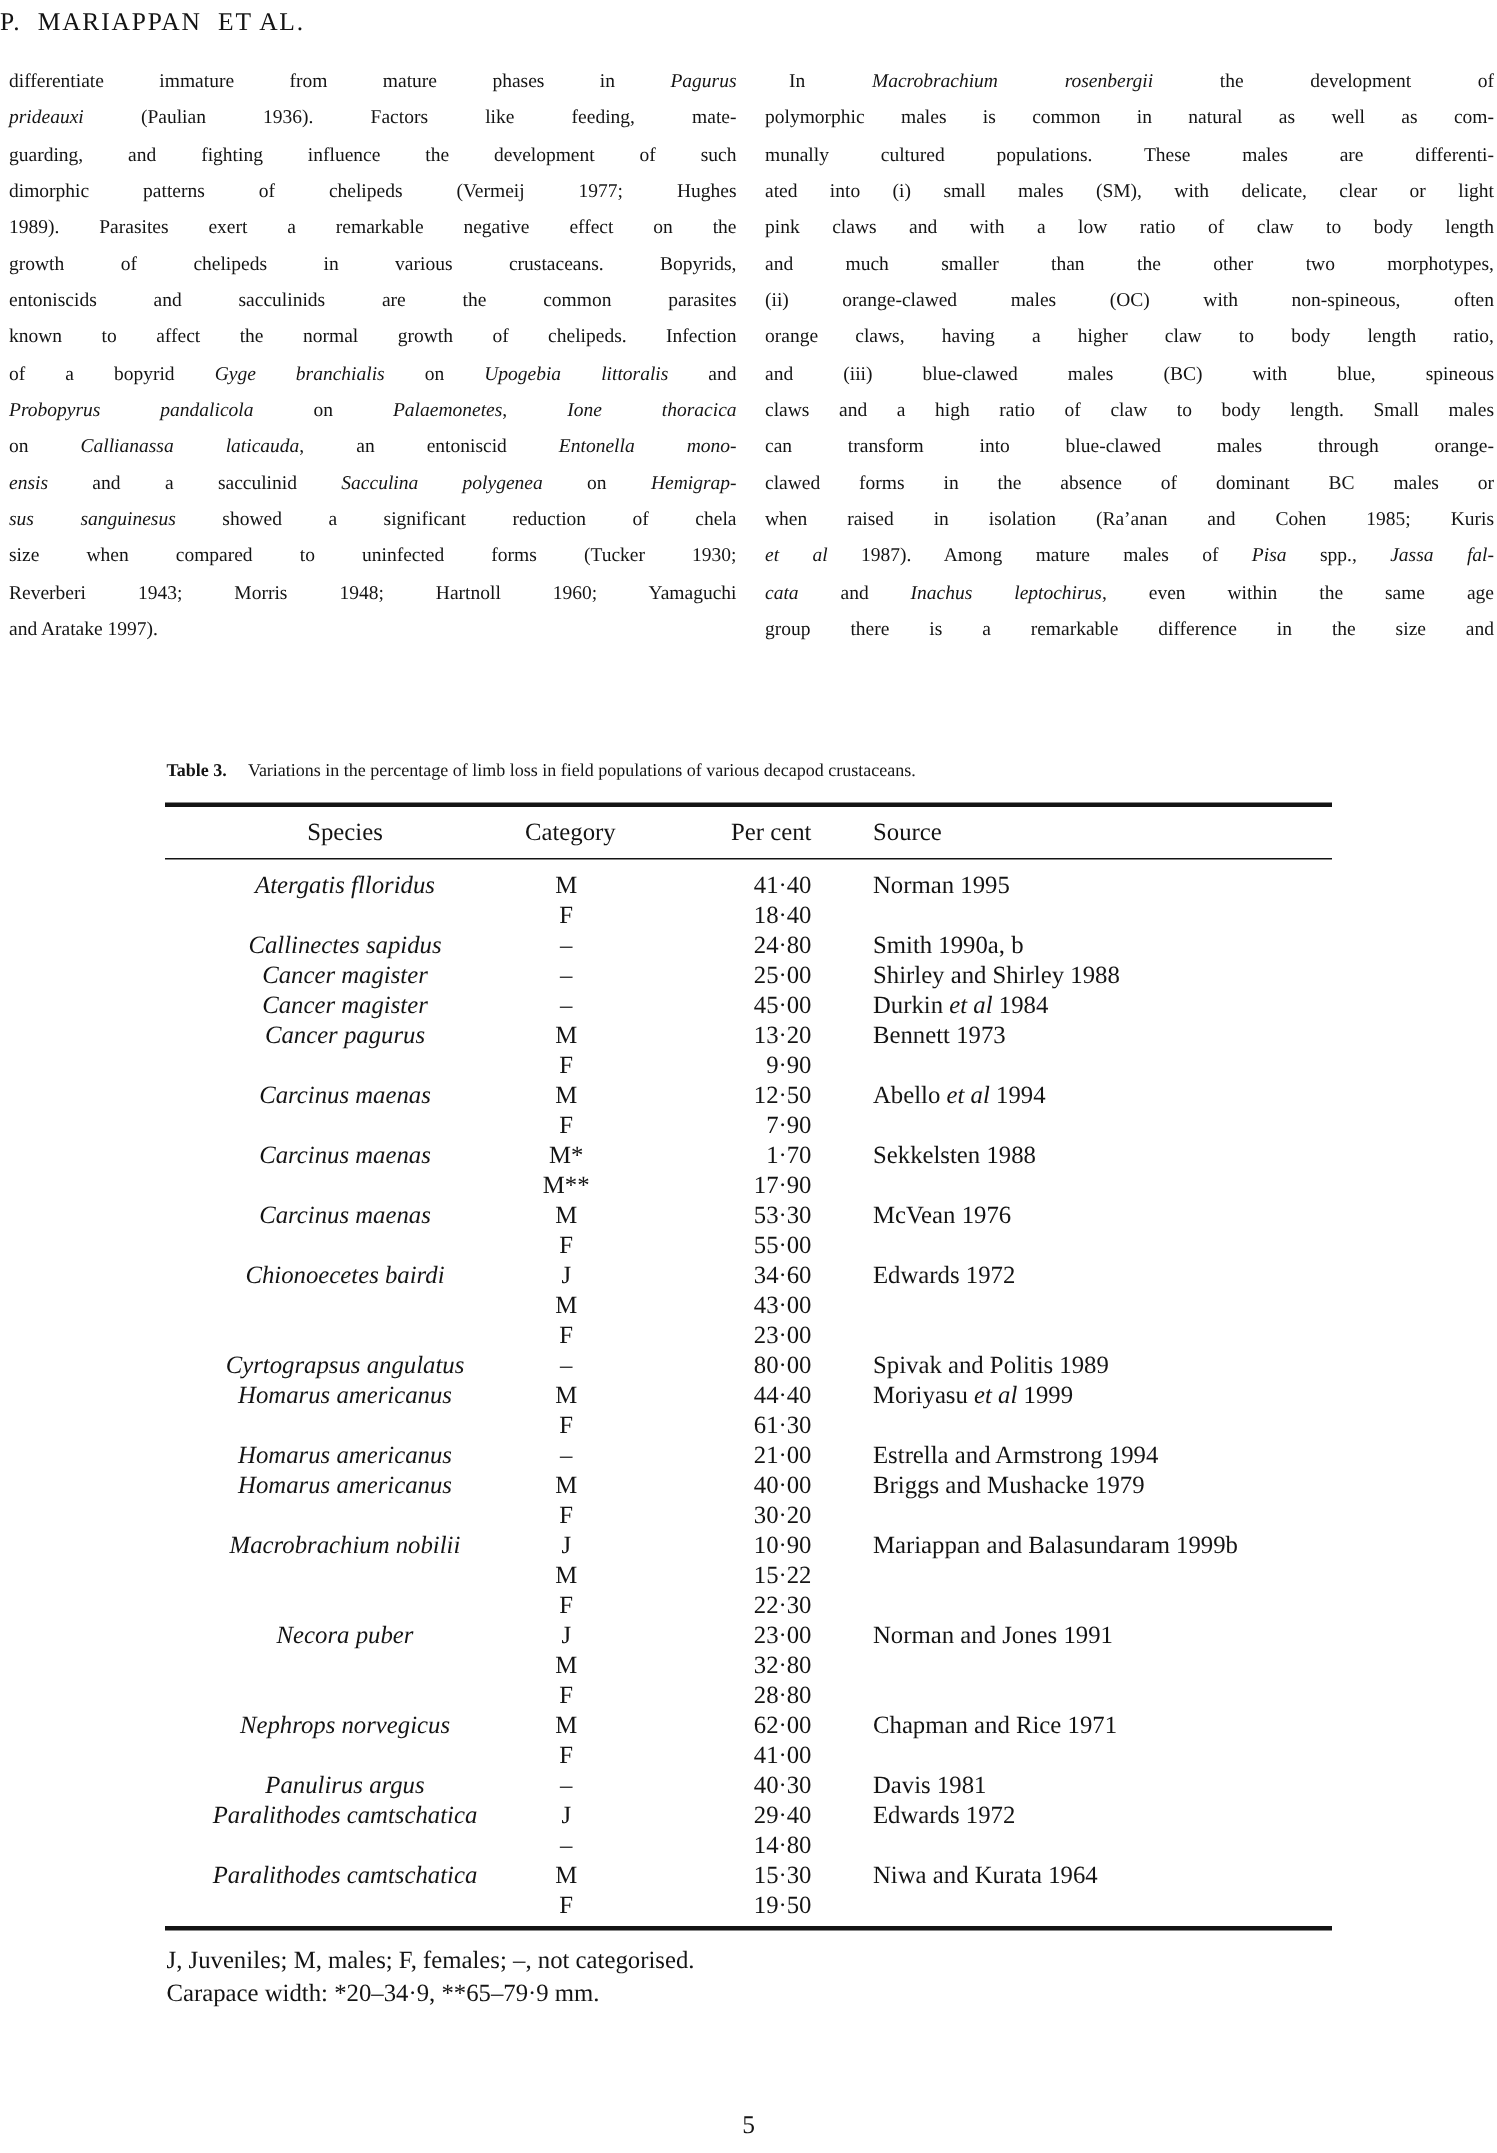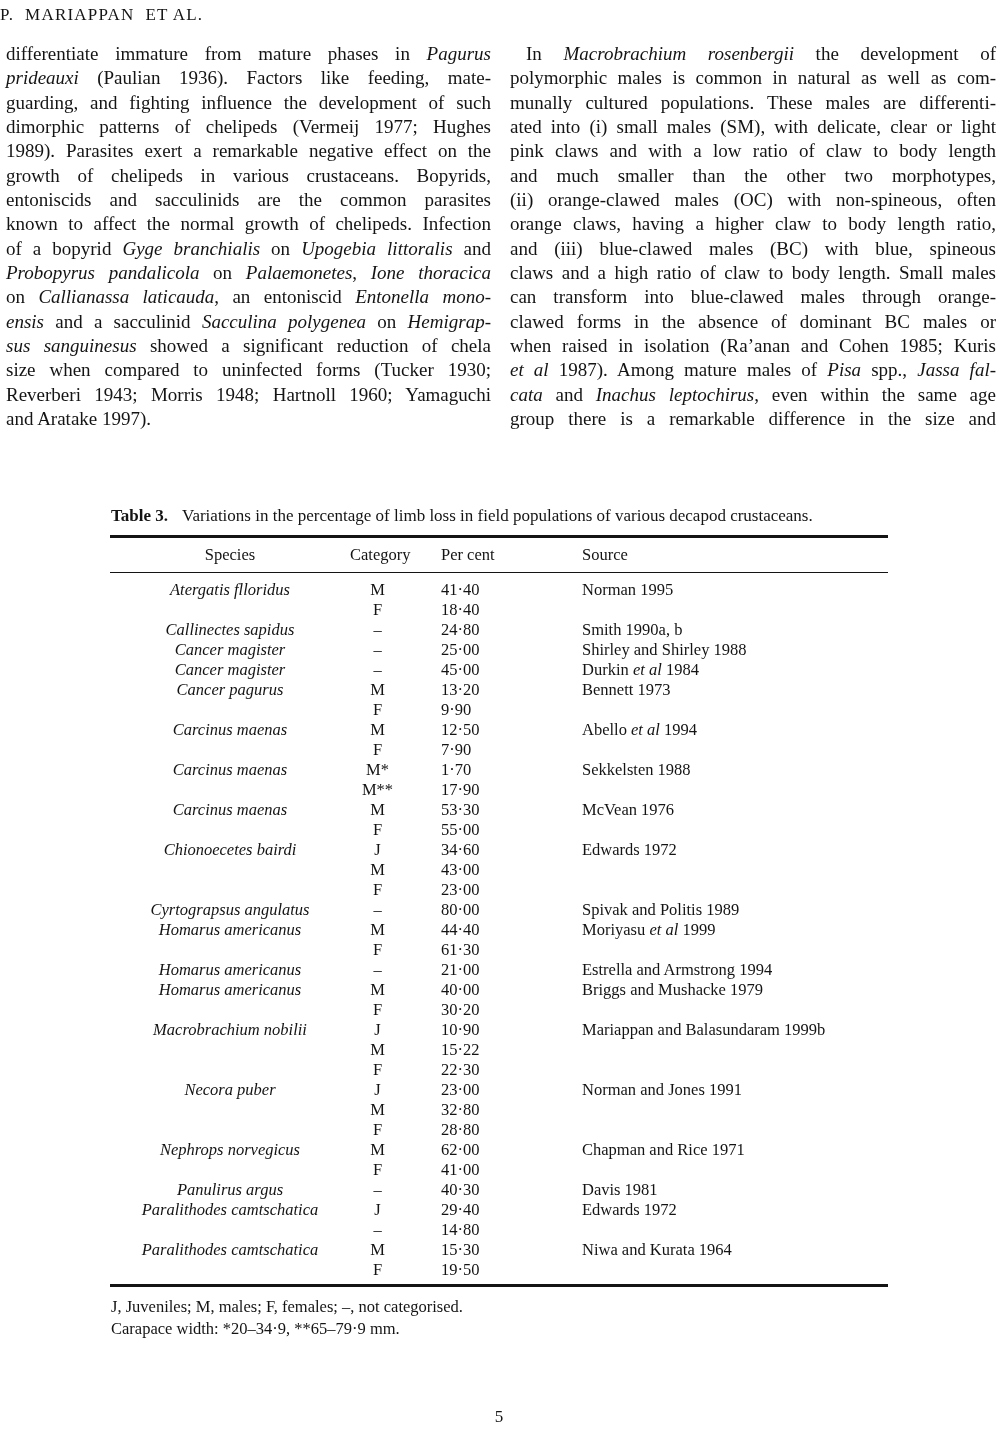--- a/index.html
+++ b/index.html
@@ -10,45 +10,45 @@
     -webkit-font-smoothing:antialiased;
   }
   .page { position:absolute; inset:0; overflow:hidden; }
 
   .running-head {
     position:absolute; top:5px; left:0; width:100%;
     text-align:left; font-size:17px; letter-spacing:1.2px;
     white-space:pre;
   }
 
-  .col { position:absolute; top:42px; font-size:19px; line-height:24.35px; }
+  .col { position:absolute; top:42px; font-size:13px; line-height:24.35px; }
   .col-left  { left:6px;   width:485px; }
   .col-right { left:510px; width:486px; }
   .line { text-align:justify; text-align-last:justify; }
   .line.lastline { text-align-last:left; }
   .line.indent { text-indent:16px; }
   .i { font-style:italic; }
 
   .caption {
     position:absolute; top:506px; left:111px; width:790px;
-    font-size:17px; white-space:nowrap;
+    font-size:12px; white-space:nowrap;
   }
   .caption .b { font-weight:bold; margin-right:14px; }
 
   .table-grid { position:absolute; top:535px; left:110px; width:778px; font-size:16.5px; }
   .grid-cols { display:grid; grid-template-columns:240px 55px 140px 343px; }
   .thead {
     border-top:3px solid #141414; border-bottom:1.5px solid #141414;
     padding:7px 0; line-height:20px;
   }
   .tbody { padding:7px 0 4px 0; border-bottom:3px solid #141414; }
   .trow { height:20px; line-height:20px; }
   .c-species { text-align:center; }
   .c-cat { text-align:center; }
-  .c-pct { text-align:left; padding-right:4px;padding-left:36px; }
+  .c-pct { text-align:right; padding-right:4px;padding-left:36px; }
   .c-src { padding-left:37px; }
   .h-src { text-align:left; }
 
   .footnotes { position:absolute; top:1296px; left:111px; font-size:16.5px; line-height:22px; }
   .page-num { position:absolute; top:1407px; left:0; width:100%; text-align:center; font-size:17px; }
 </style>
 </head>
 <body>
 
 <div class="page">

